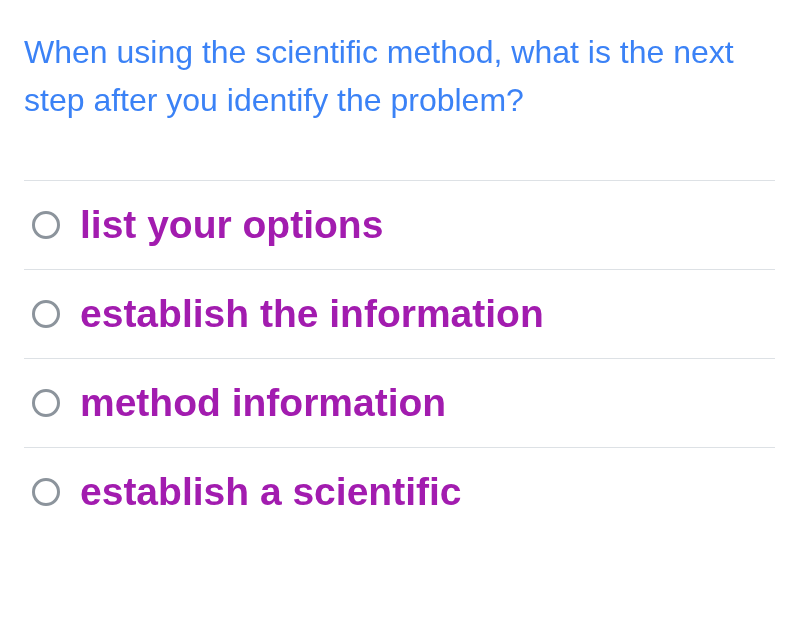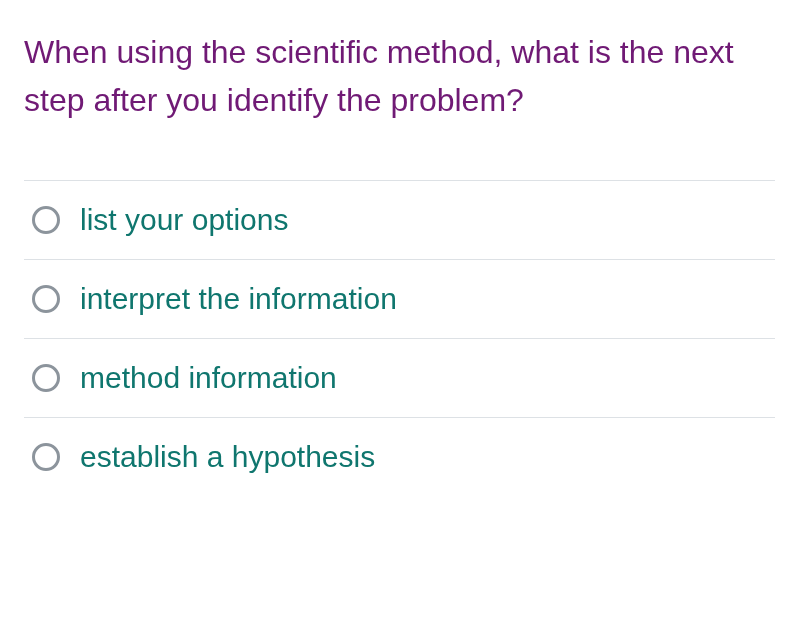--- a/index.html
+++ b/index.html
@@ -9,21 +9,21 @@
     }
     body {
       font-family: 'Segoe UI', -apple-system, BlinkMacSystemFont, 'Helvetica Neue', Arial, sans-serif;
       background: #ffffff;
       width: 799px;
       height: 643px;
       padding: 28px 24px 0 24px;
     }
     .question-text {
       font-size: 32px;
-      color: #701a75;
+      color: #3b82f6;
       line-height: 1.5;
       font-weight: 400;
       margin-bottom: 56px;
     }
     .options-container {
       border-top: 1px solid #dde1e5;
     }
     .option-row {
       display: flex;
       align-items: center;
@@ -36,40 +36,40 @@
     }
     .radio-circle {
       width: 28px;
       height: 28px;
       border: 3px solid #8c949c;
       border-radius: 50%;
       flex-shrink: 0;
       margin-right: 20px;
     }
     .option-label {
-      font-size: 30px;
-      color: #0f766e;
-      font-weight: 400;
+      font-size: 39px;
+      color: #a21caf;
+      font-weight: 700;
     }
   </style>
 </head>
 <body>
 
 <div class="question-text">When using the scientific method, what is the next step after you identify the problem?</div>
 
 <div class="options-container">
   <div class="option-row">
     <div class="radio-circle"></div>
     <div class="option-label">list your options</div>
   </div>
   <div class="option-row">
     <div class="radio-circle"></div>
-    <div class="option-label">interpret the information</div>
+    <div class="option-label">establish the information</div>
   </div>
   <div class="option-row">
     <div class="radio-circle"></div>
     <div class="option-label">method information</div>
   </div>
   <div class="option-row">
     <div class="radio-circle"></div>
-    <div class="option-label">establish a hypothesis</div>
+    <div class="option-label">establish a scientific</div>
   </div>
 </div>
 
 </body></html>

